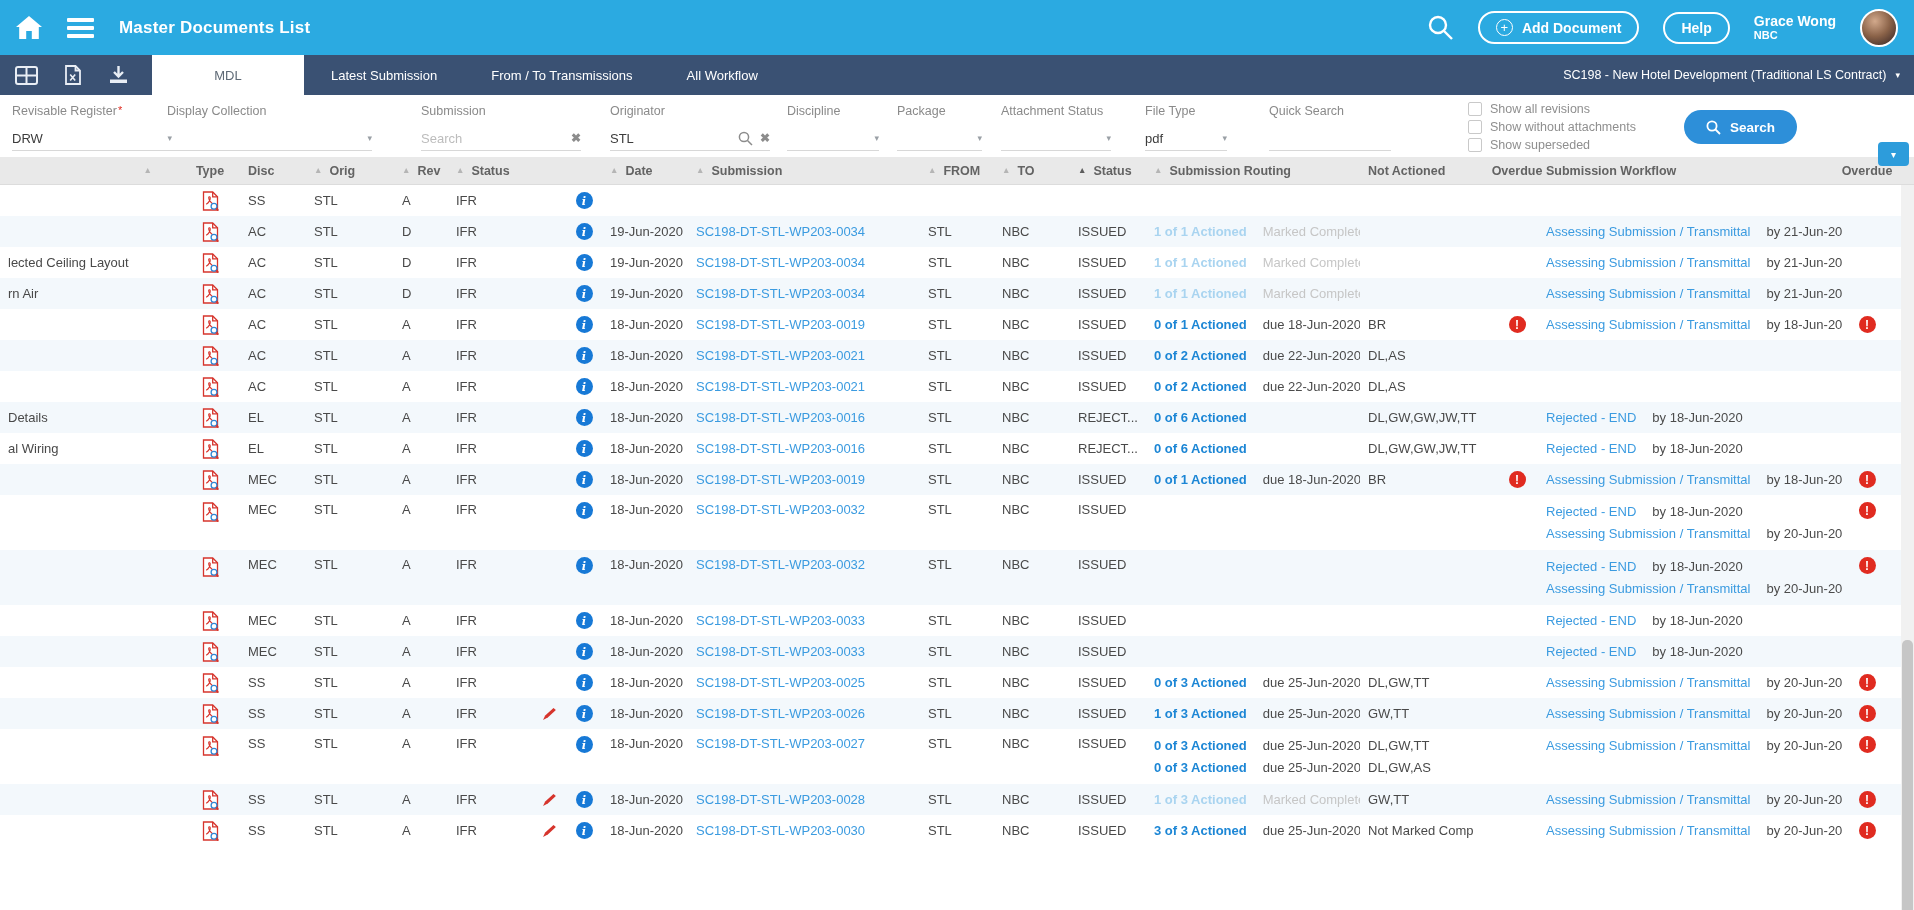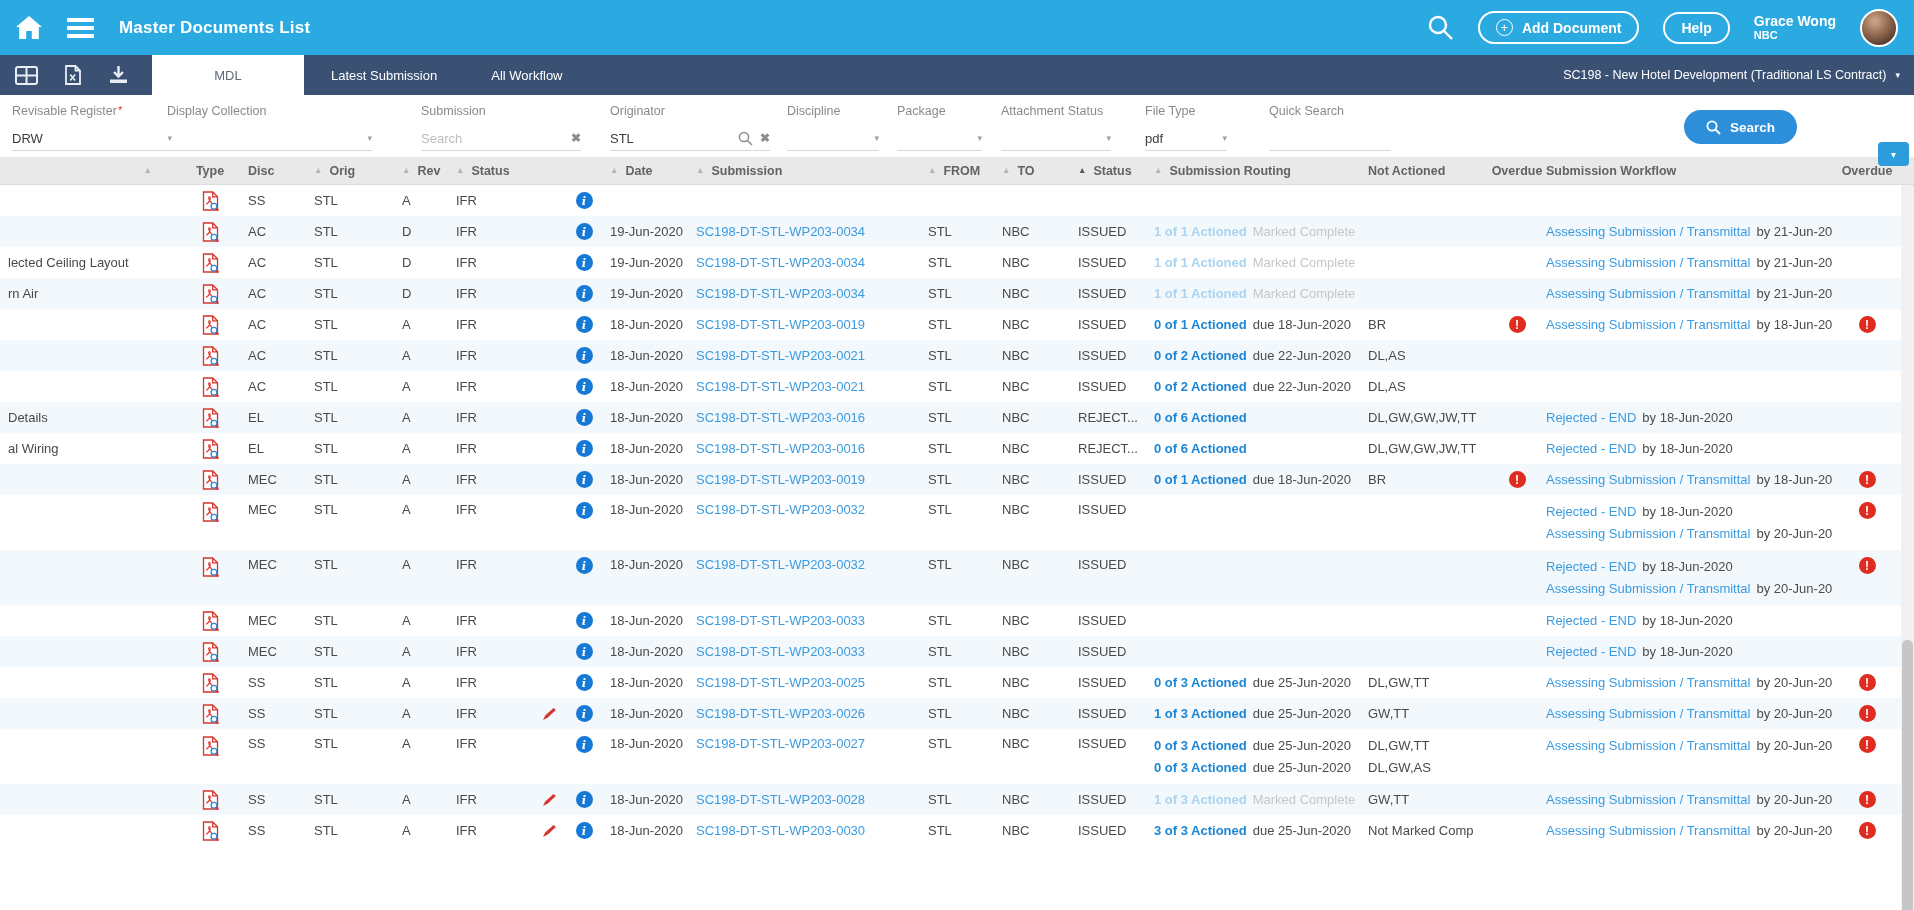--- a/index.html
+++ b/index.html
@@ -52,21 +52,21 @@
 .sort{color:#b5b5b5;font-size:8.5px;line-height:1}
 .sort.active{color:#5c5c5c}
 .tbody{position:relative;height:771px;overflow:hidden;background:#fff}
 .trow{display:grid;grid-template-columns:var(--cols);min-height:31px;align-items:center;font-size:13px;color:#494949}
 .trow.alt{background:#F3F8FC}
 .trow.tall{min-height:55px;align-items:start}
 .trow.tall .cell{padding-top:7px}
 .cell{padding-left:8px;white-space:nowrap;overflow:hidden;display:flex;align-items:center;gap:5px;min-width:0}
 .cell.c-center{justify-content:center;padding-left:0}
 .cell.stack{flex-direction:column;align-items:flex-start;gap:2px}
-.cell .line{display:flex;gap:6px;white-space:nowrap;line-height:20px}
+.cell .line{display:flex;gap:16px;white-space:nowrap;line-height:20px}
 .sublink,.wflink{color:#3B9BE0;text-decoration:none;cursor:pointer}
 .actioned{color:#1C86D5;font-weight:700}
 .actioned.muted{color:#A9D4F0}
 .detail{color:#4b4b4b}
 .detail.muted{color:#C6C6C6}
 .by{color:#4b4b4b}
 .infodot{width:17px;height:17px;border-radius:50%;background:#1779D6;color:#fff;font-size:11.5px;font-weight:700;display:flex;align-items:center;justify-content:center;font-family:"DejaVu Serif",serif;font-style:italic;cursor:pointer;flex:0 0 auto}
 .alertdot{width:17px;height:17px;border-radius:50%;background:#E02B20;color:#fff;font-size:12px;font-weight:700;display:flex;align-items:center;justify-content:center;flex:0 0 auto}
 .pdficon,.penicon{display:flex;flex:0 0 auto}
 .hscroll{position:absolute;left:458px;bottom:3px;width:1392px;height:13px;background:#9B9B9B;border-radius:7px;cursor:pointer}
@@ -129,20 +129,21 @@
     <span>
       <svg width="21" height="20" viewBox="0 0 21 20">
           <path d="M10.5 1v9.5M6 7l4.5 4.5L15 7" fill="none" stroke="#E9EEF5" stroke-width="2.4"></path>
           <path d="M2 14.5h17V18H2z" fill="#E9EEF5"></path>
         </svg>
     </span>
   </div>
   <div class="tabs">
       <div class="tab active">MDL</div>
       <div class="tab">Latest Submission</div>
+      <div class="tab">From / To Transmissions</div>
       <div class="tab">All Workflow</div>
     </div>
   <div class="nav-right">
     <span>SC198  -  New Hotel Development (Traditional LS Contract)</span>
     <span class="wcaret">▾</span>
   </div>
 </div>
 
 <div class="filterbar">
   <div class="fgroup" style="left:12px;width:160px">
@@ -205,20 +206,34 @@
     <div class="fval">
       <span>pdf</span>
       <span class="fcaret">▾</span>
     </div>
   </div>
   <div class="fgroup" style="left:1269px;width:122px">
     <div class="flabel">Quick Search</div>
     <div class="fval">
         <input style="">
       </div>
+  </div>
+  <div class="cbgroup">
+    <div class="cbrow">
+      <span class="cbx"></span>
+      <span>Show all revisions</span>
+    </div>
+    <div class="cbrow">
+      <span class="cbx"></span>
+      <span>Show without attachments</span>
+    </div>
+    <div class="cbrow">
+      <span class="cbx"></span>
+      <span>Show superseded</span>
+    </div>
   </div>
   <button class="searchbtn">
     <svg width="15" height="15" viewBox="0 0 15 15">
         <circle cx="6" cy="6" r="4.6" fill="none" stroke="#fff" stroke-width="1.8"></circle>
         <path d="M9.5 9.5l4.5 4.5" stroke="#fff" stroke-width="1.8"></path>
       </svg>
     <span>Search</span>
   </button>
   <div class="collapsebtn">
     <span>▾</span>

